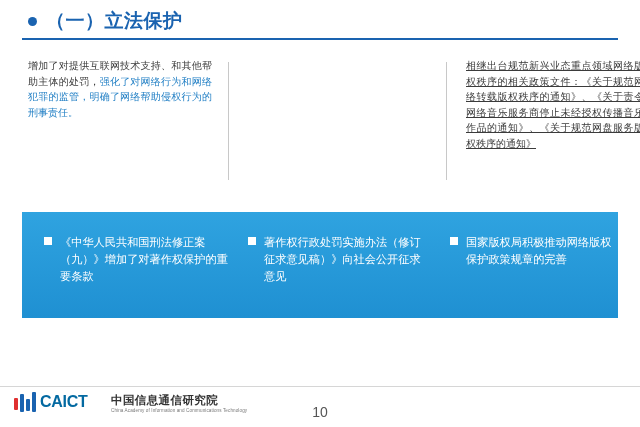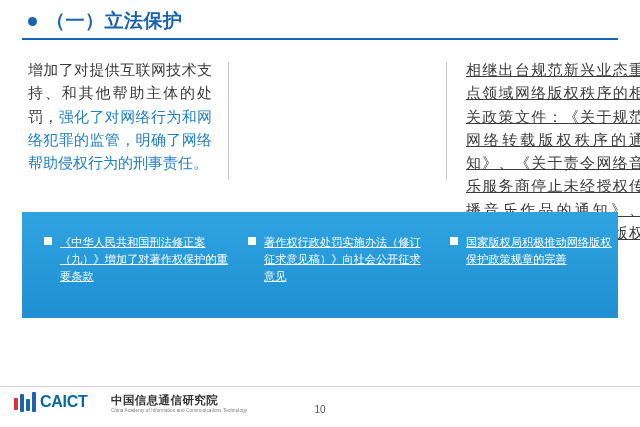--- a/index.html
+++ b/index.html
@@ -60,21 +60,21 @@
   .columns {
     position: absolute;
     left: 22px;
     top: 58px;
     width: 600px;
     height: 130px;
   }
   .col {
     position: absolute;
     top: 0;
-    font-size: 15px;
+    font-size: 10px;
     line-height: 1.55;
     color: #3b3b3b;
     text-align: justify;
   }
   .col-1 { left: 6px;   width: 184px; }
   .col-2 { left: 222px; width: 186px; }
   .col-3 { left: 444px; width: 178px; text-decoration: underline; }
   .col .hl {
     color: #1f7ec4;
   }
@@ -103,21 +103,20 @@
     left: 0;
     width: 100%;
     height: 70px;
   }
   .bullet {
     position: absolute;
     top: 0;
     color: #ffffff;
     font-size: 11.2px;
     line-height: 1.5;
-    text-decoration: underline;
   }
   .bullet .marker {
     position: absolute;
     left: 0;
     top: 3px;
     width: 8px;
     height: 8px;
     background: #ffffff;
   }
   .bullet .btext {
@@ -186,21 +185,21 @@
     color: #7a7a7a;
     letter-spacing: 0.1px;
     white-space: nowrap;
   }
   .page-num {
     position: absolute;
     left: 0;
     top: 404px;
     width: 640px;
     text-align: center;
-    font-size: 10px;
+    font-size: 14px;
     color: #555555;
   }
 </style>
 </head>
 <body>
 
 <div class="slide">
 
   <div class="title-bar">
     <div class="title-dot"></div>

